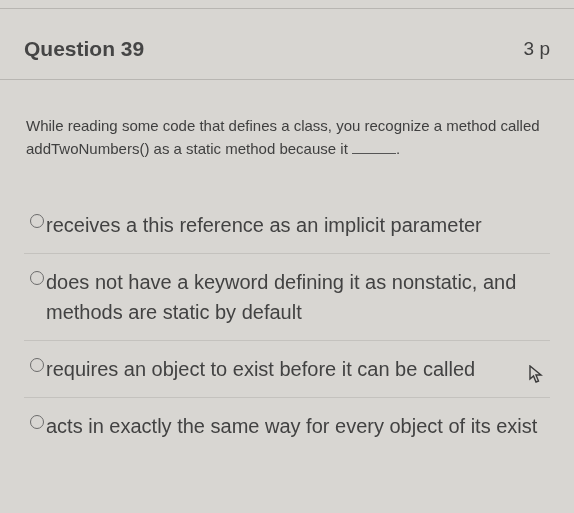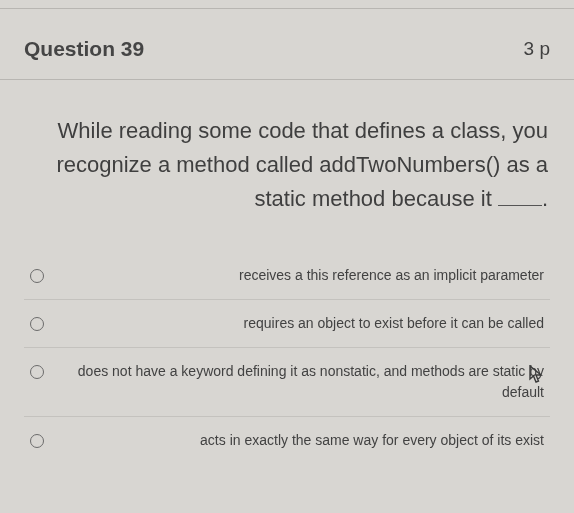--- a/index.html
+++ b/index.html
@@ -10,21 +10,20 @@
     body {
       width: 574px;
       height: 513px;
       background: #d8d6d2;
       font-family: -apple-system, BlinkMacSystemFont, "Segoe UI", Helvetica, Arial, sans-serif;
       color: #3a3a3a;
       overflow: hidden;
     }
     .page {
       padding: 0;
-      text-align: right;
     }
     .question-header {
       display: flex;
       justify-content: space-between;
       align-items: center;
       padding: 28px 24px 18px 24px;
       border-top: 1px solid #b8b6b2;
       border-bottom: 1px solid #b8b6b2;
       margin-top: 8px;
     }
@@ -33,41 +32,41 @@
       font-weight: 700;
       color: #454545;
     }
     .points {
       font-size: 19px;
       color: #404040;
       font-weight: 400;
     }
     .prompt {
       padding: 34px 26px 8px 26px;
-      font-size: 22px;
+      font-size: 15px;
       line-height: 1.55;
       color: #3f3f3f;
     }
     .blank {
       display: inline-block;
       width: 44px;
       border-bottom: 1px solid #555;
       vertical-align: baseline;
       margin-top: 4px;
     }
     .choices {
       padding: 28px 24px 0 24px;
     }
     .choice {
       display: flex;
       align-items: flex-start;
-      gap: 12px;
+      gap: 2px;
       padding: 13px 6px;
       border-bottom: 1px solid #c4c2be;
-      font-size: 14px;
+      font-size: 20px;
       line-height: 1.5;
       color: #424242;
       cursor: pointer;
     }
     .choice:last-child {
       border-bottom: none;
     }
     .radio {
       flex-shrink: 0;
       width: 14px;
@@ -104,26 +103,26 @@
 
   <div class="choices">
 
     <div class="choice">
       <span class="radio"></span>
       <span class="choice-text">receives a this reference as an implicit parameter</span>
     </div>
 
     <div class="choice">
       <span class="radio"></span>
-      <span class="choice-text">requires an object to exist before it can be called</span>
+      <span class="choice-text">does not have a keyword defining it as nonstatic, and methods are static by default</span>
     </div>
 
     <div class="choice">
       <span class="radio"></span>
-      <span class="choice-text">does not have a keyword defining it as nonstatic, and methods are static by default</span>
+      <span class="choice-text">requires an object to exist before it can be called</span>
     </div>
 
     <div class="choice">
       <span class="radio"></span>
       <span class="choice-text">acts in exactly the same way for every object of its exist</span>
     </div>
 
   </div>
 
 </div>

